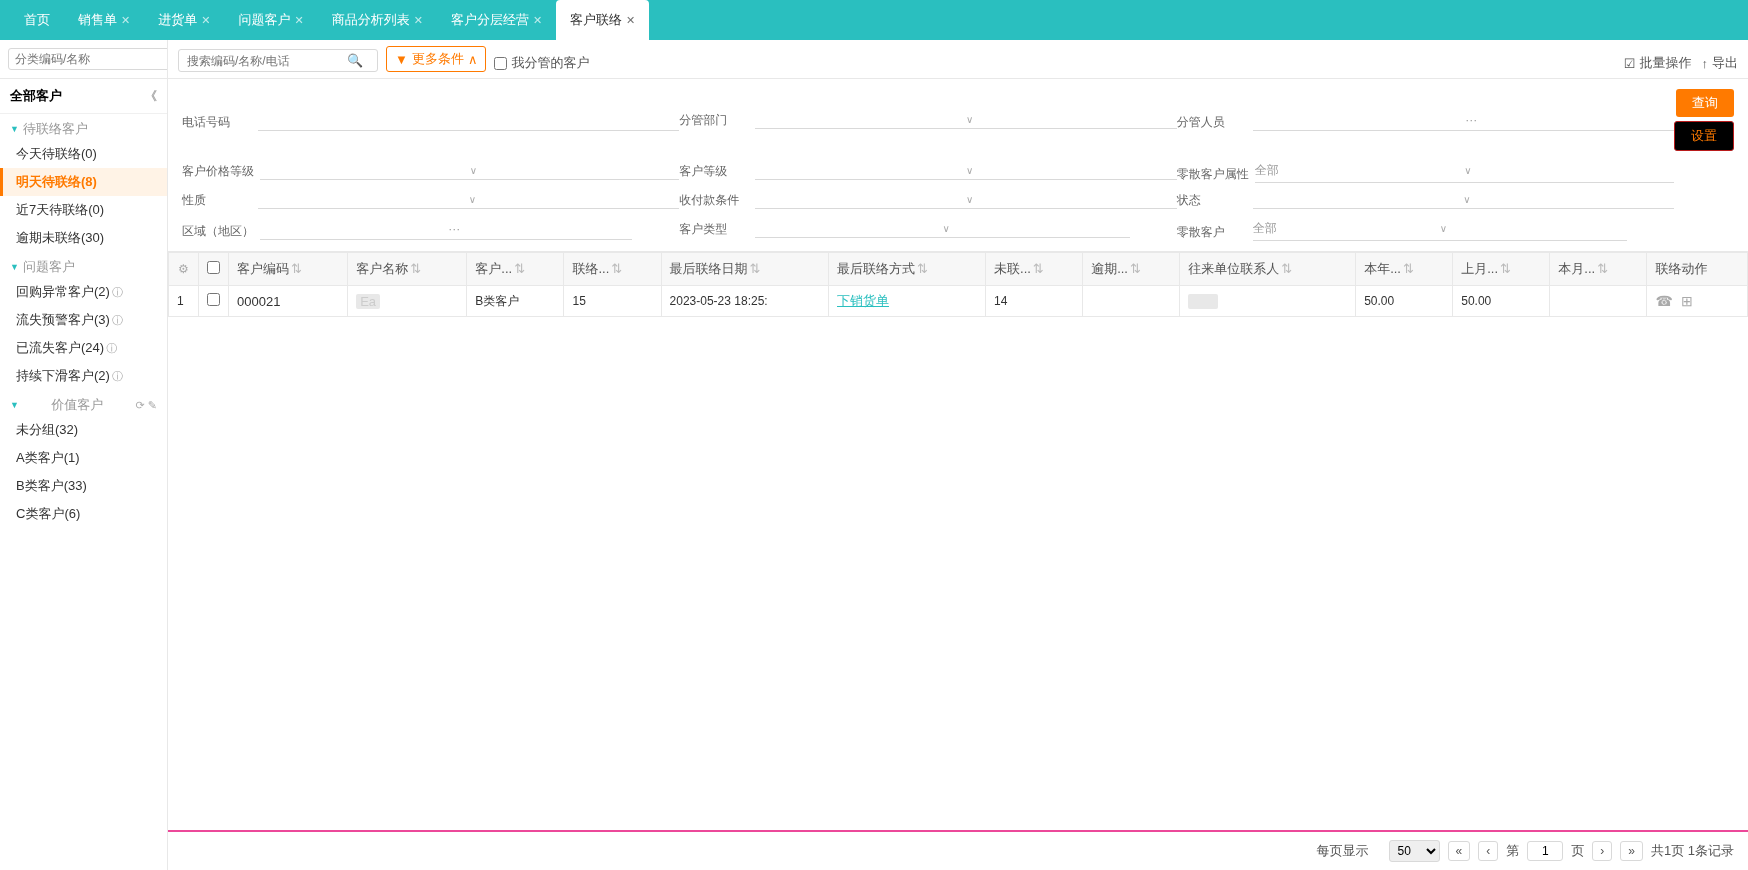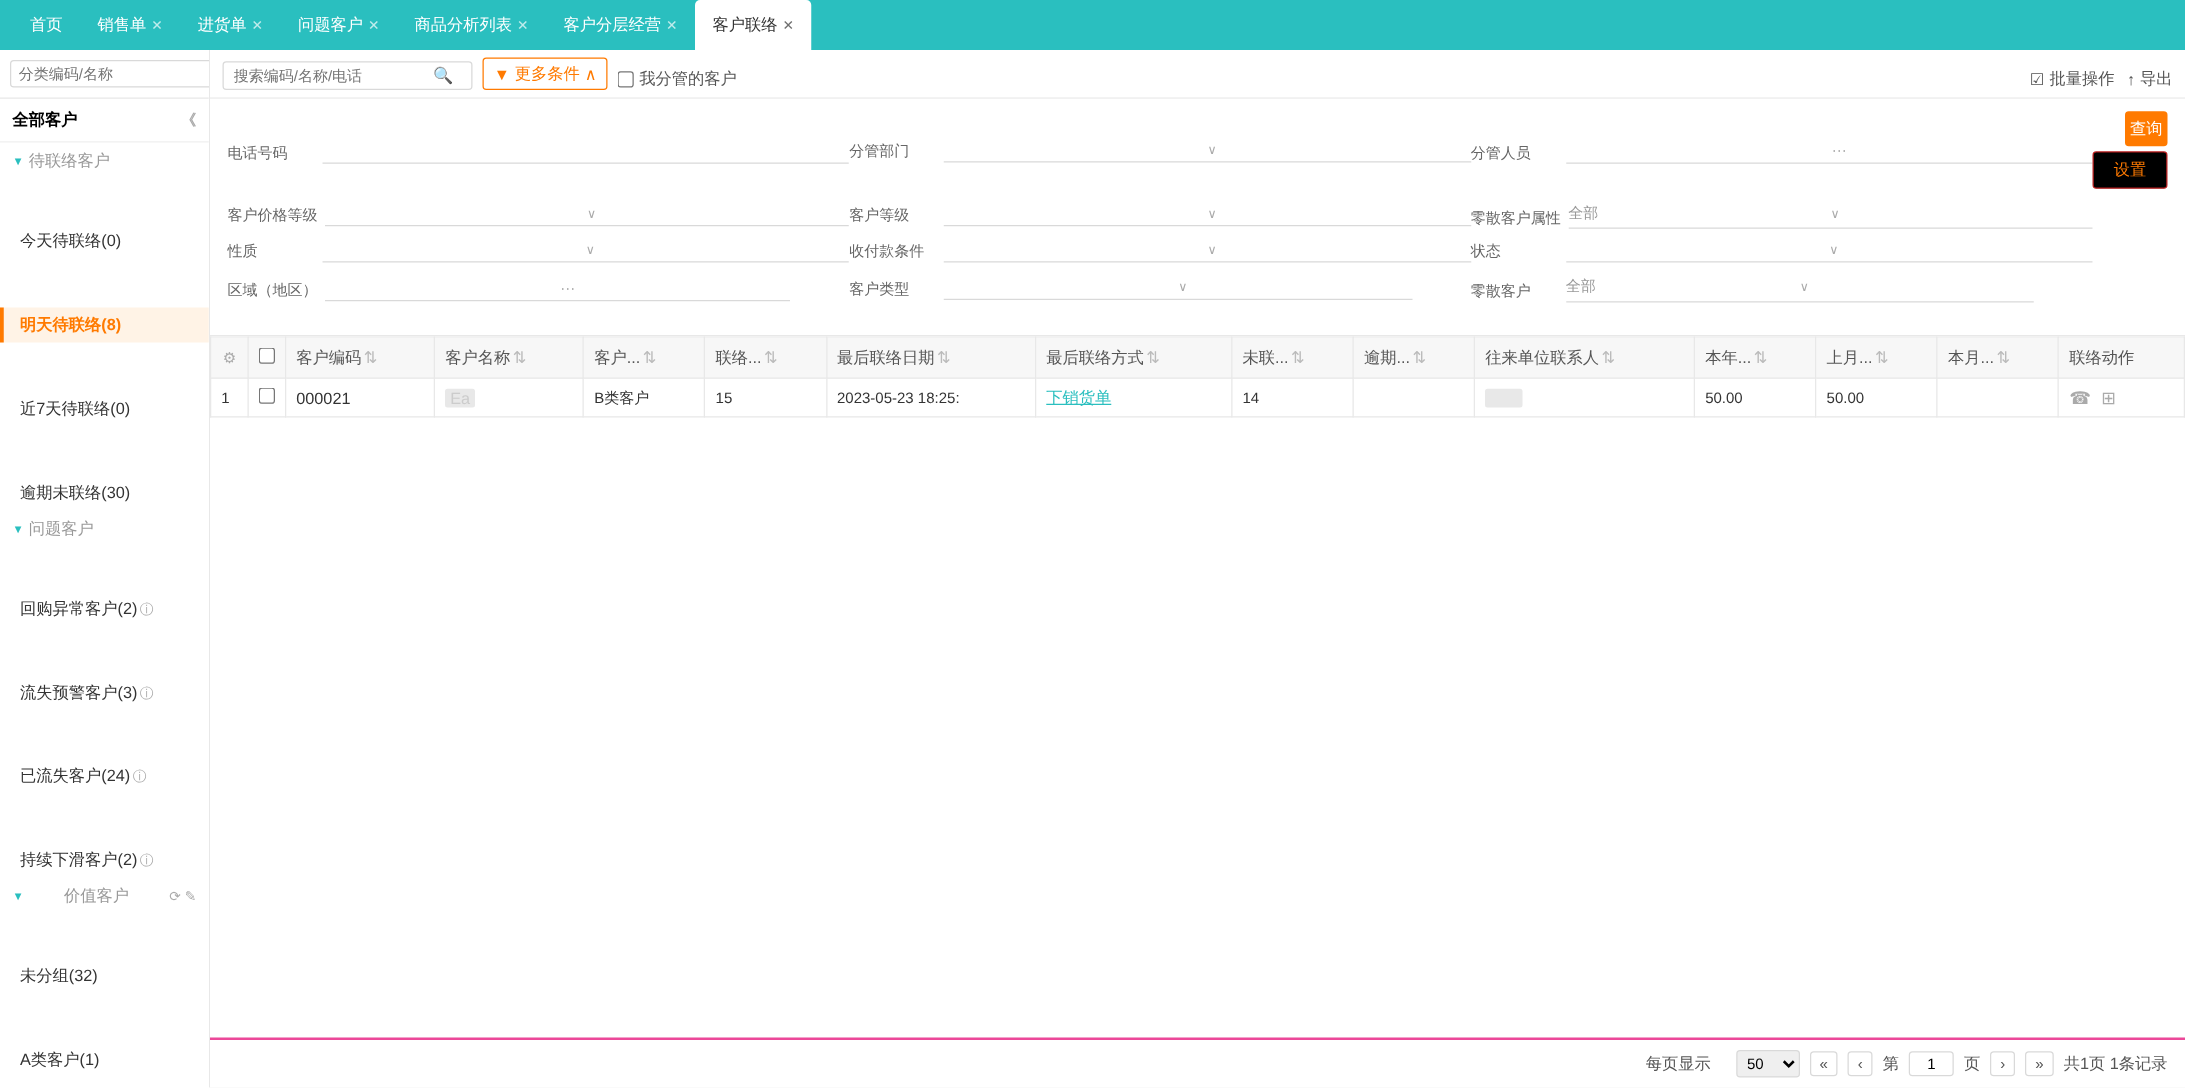--- a/index.html
+++ b/index.html
@@ -20,51 +20,51 @@
     .sidebar-search { display: flex; align-items: center; padding: 8px 8px; border-bottom: 1px solid #e8e8e8; }
     .sidebar-search input { flex: 1; border: 1px solid #d9d9d9; border-radius: 3px; padding: 3px 6px; font-size: 12px; outline: none; }
 
     .sidebar-section { padding: 0; }
     .sidebar-all-customers { display: flex; align-items: center; justify-content: space-between; padding: 8px 10px; font-weight: bold; font-size: 13px; cursor: pointer; border-bottom: 1px solid #f0f0f0; }
     .sidebar-all-customers .collapse-icon { color: #aaa; font-size: 12px; }
 
     .sidebar-group-title { color: #999; font-size: 12px; padding: 6px 10px 2px; display: flex; align-items: center; gap: 4px; }
     .sidebar-group-title::before { content: '▼'; font-size: 9px; color: #2abfbf; }
 
-    .sidebar-item { padding: 5px 10px 5px 16px; cursor: pointer; color: #333; font-size: 12px; display: flex; align-items: center; margin-top: 39px; }
+    .sidebar-item { padding: 5px 10px 5px 16px; cursor: pointer; color: #333; font-size: 12px; display: flex; align-items: center; }
     .sidebar-item.active { background: #fff3e6; color: #ff7a00; font-weight: bold; border-left: 3px solid #ff7a00; padding-left: 13px; }
 
     
     .content { flex: 1; display: flex; flex-direction: column; overflow: hidden; }
 
     
     .toolbar { background: #fff; border-bottom: 1px solid #e8e8e8; padding: 6px 10px; display: flex; align-items: flex-end; gap: 8px; }
     .search-box { display: flex; align-items: center; border: 1px solid #d9d9d9; border-radius: 3px; padding: 3px 8px; width: 200px; background: #fff; }
     .search-box input { border: none; outline: none; font-size: 12px; width: 160px; color: #999; }
     .search-box .icon { color: #ff7a00; cursor: pointer; }
     .filter-btn { display: flex; align-items: center; gap: 4px; color: #ff7a00; cursor: pointer; padding: 3px 8px; border: 1px solid #ff7a00; border-radius: 3px; font-size: 12px; }
     .my-customers { display: flex; align-items: center; gap: 4px; font-size: 12px; color: #555; cursor: pointer; }
     .my-customers input[type=checkbox] { cursor: pointer; }
     .toolbar-right { margin-left: auto; display: flex; align-items: center; gap: 10px; }
     .batch-btn { display: flex; align-items: center; gap: 4px; color: #555; cursor: pointer; font-size: 12px; }
     .export-btn { display: flex; align-items: center; gap: 4px; color: #555; cursor: pointer; font-size: 12px; }
 
     
     .filter-panel { background: #fff; border-bottom: 1px solid #e8e8e8; padding: 10px 14px; }
     .filter-row { display: flex; align-items: center; margin-bottom: 8px; gap: 0; }
-    .filter-row:last-child { margin-bottom: 16px; gap: 47px; }
+    .filter-row:last-child { margin-bottom: 0; gap: 47px; }
     .filter-cell { flex: 1; display: flex; align-items: flex-end; min-width: 0; }
     .filter-label { color: #666; font-size: 12px; white-space: nowrap; margin-right: 6px; min-width: 70px; }
     .filter-input { flex: 1; border: none; border-bottom: 1px solid #d9d9d9; padding: 3px 0; font-size: 12px; outline: none; color: #333; }
     .filter-select { flex: 1; display: flex; align-items: center; border-bottom: 1px solid #d9d9d9; padding: 3px 0; cursor: pointer; }
     .filter-select span { flex: 1; font-size: 12px; color: #999; }
     .filter-select .arrow { color: #aaa; font-size: 10px; }
     .filter-more { color: #aaa; font-size: 11px; cursor: pointer; margin-left: 4px; }
     .filter-action { display: flex; flex-direction: column; gap: 4px; justify-content: center; min-width: 60px; align-items: flex-end; }
-    .btn-query { background: #ff7a00; color: #fff; border: none; border-radius: 3px; padding: 5px 4px; cursor: pointer; font-size: 13px; text-align: center; }
+    .btn-query { background: #ff7a00; color: #fff; border: none; border-radius: 3px; padding: 5px 16px; cursor: pointer; font-size: 13px; text-align: center; }
     .btn-reset { background: #000000; color: #ff7a00; border: 1px solid #b91c1c; border-radius: 3px; padding: 5px 16px; cursor: pointer; font-size: 13px; }
 
     
     .table-area { flex: 1; overflow: auto; background: #fff; margin: 0; }
     table { width: 100%; border-collapse: collapse; }
     thead tr { background: #f7f7f7; }
     th { border: 1px solid #e8e8e8; padding: 7px 8px; font-size: 12px; color: #555; font-weight: normal; white-space: nowrap; text-align: left; }
     th .sort-icon { color: #bbb; margin-left: 2px; }
     td { border: 1px solid #e8e8e8; padding: 6px 8px; font-size: 12px; color: #333; white-space: nowrap; }
     .th-gear { width: 30px; text-align: center; color: #aaa; cursor: pointer; }

